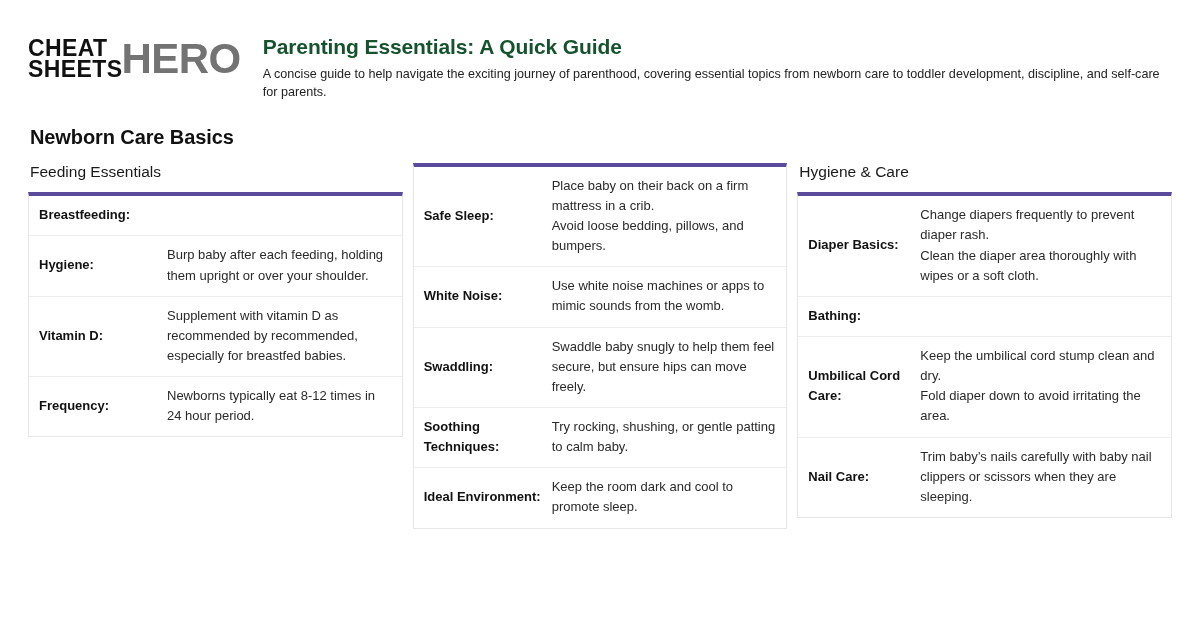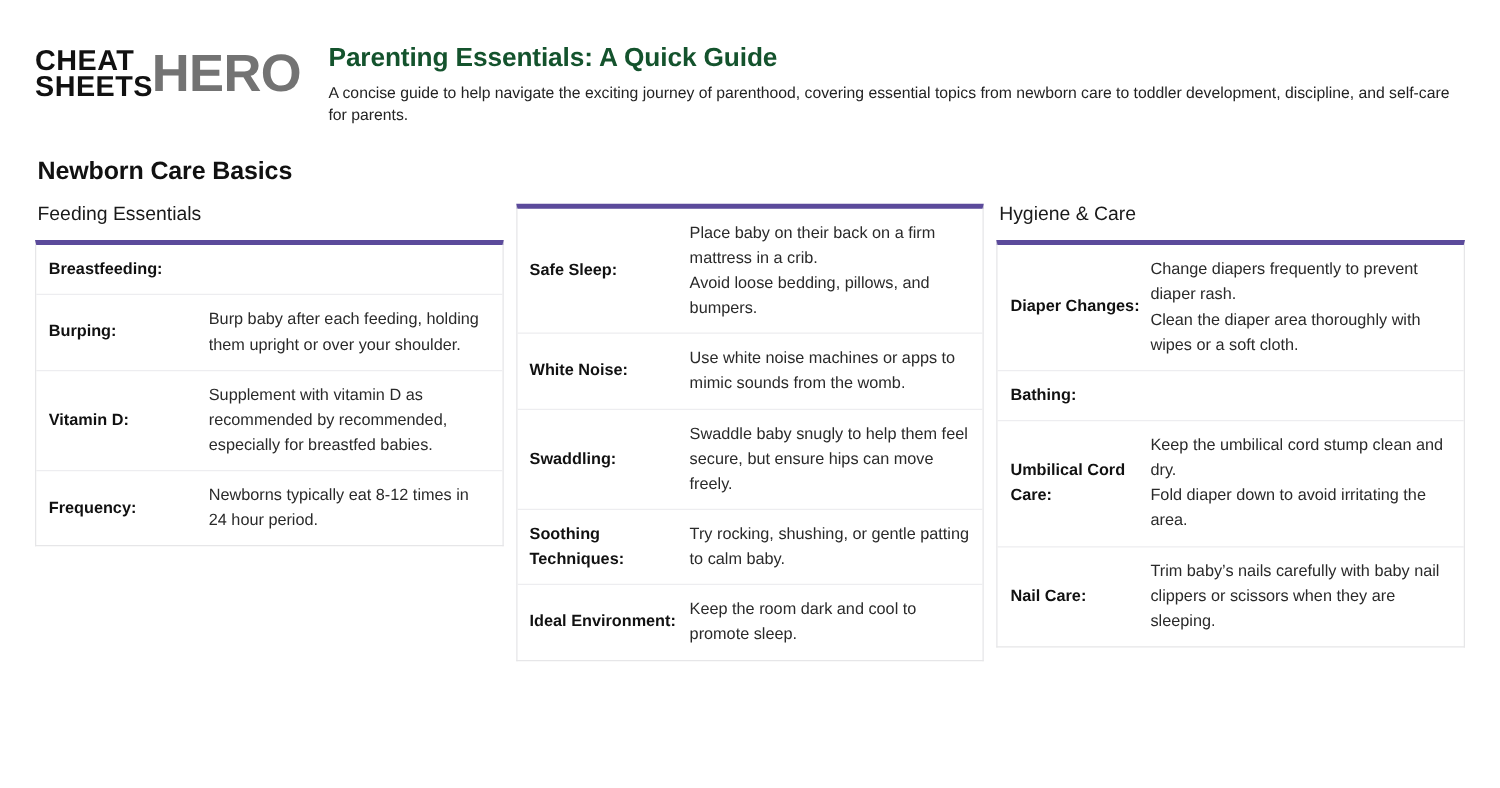--- a/index.html
+++ b/index.html
@@ -167,21 +167,21 @@
 
   <div class="columns">
 
     <div class="column col-1">
       <h3 class="col-heading">Feeding Essentials</h3>
       <div class="card">
         <div class="row">
           <div class="row-key">Breastfeeding:</div>
         </div>
         <div class="row">
-          <div class="row-key">Burping:</div>
+          <div class="row-key">Hygiene:</div>
           <div class="row-val">Burp baby after each feeding, holding them upright or over your shoulder.</div>
         </div>
         <div class="row">
           <div class="row-key">Vitamin D:</div>
           <div class="row-val">Supplement with vitamin D as recommended by recommended, especially for breastfed babies.</div>
         </div>
         <div class="row">
           <div class="row-key">Frequency:</div>
           <div class="row-val">Newborns typically eat 8-12 times in 24 hour period.</div>
         </div>
@@ -211,21 +211,21 @@
           <div class="row-key">Ideal Environment:</div>
           <div class="row-val">Keep the room dark and cool to promote sleep.</div>
         </div>
       </div>
     </div>
 
     <div class="column col-3">
       <h3 class="col-heading">Hygiene &amp; Care</h3>
       <div class="card">
         <div class="row">
-          <div class="row-key">Diaper Changes:</div>
+          <div class="row-key">Diaper Basics:</div>
           <div class="row-val">Change diapers frequently to prevent diaper rash.
 Clean the diaper area thoroughly with wipes or a soft cloth.</div>
         </div>
         <div class="row">
           <div class="row-key">Bathing:</div>
         </div>
         <div class="row">
           <div class="row-key">Umbilical Cord Care:</div>
           <div class="row-val">Keep the umbilical cord stump clean and dry.
 Fold diaper down to avoid irritating the area.</div>

